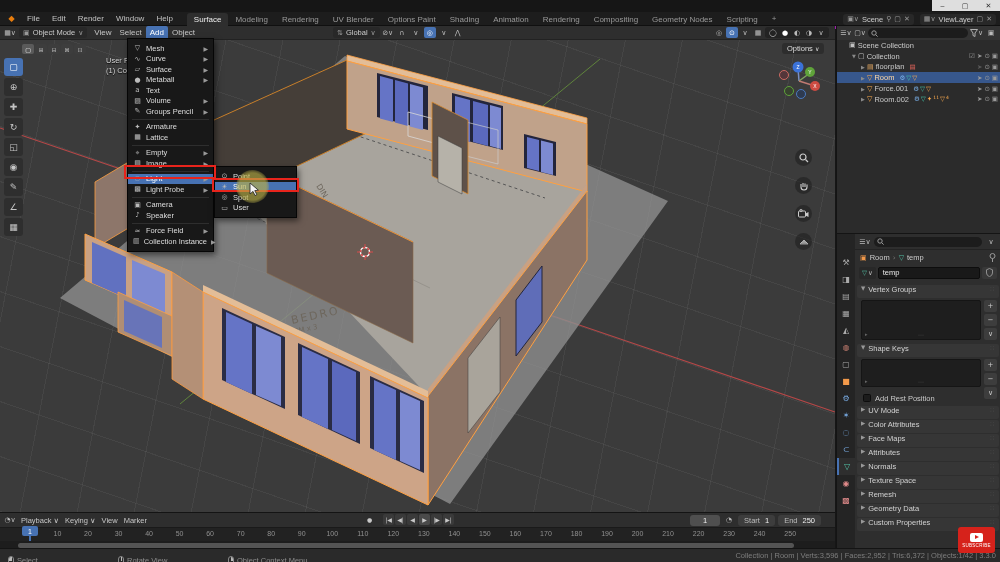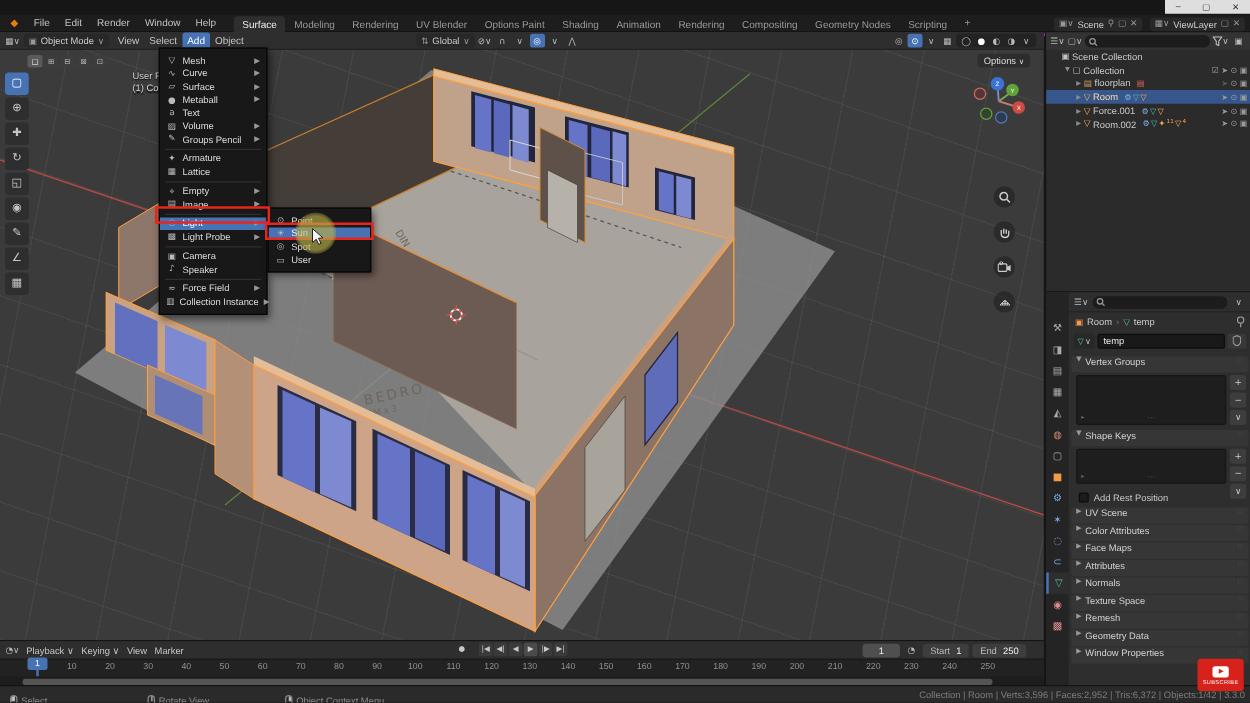--- a/index.html
+++ b/index.html
@@ -709,21 +709,21 @@
             <span class="sbtn g">−</span>
             <span class="sbtn g">∨</span>
           </div>
         </div>
         <div class="chkrow">
           <span class="chkbox"></span>
           <span>Add Rest Position</span>
         </div>
         <div class="phdr">
           <span class="car g">▶</span>
-          <span>UV Scene</span>
+          <span>UV Mode</span>
           <span class="grip g">∷</span>
         </div>
         <div class="phdr">
           <span class="car g">▶</span>
           <span>Color Attributes</span>
           <span class="grip g">∷</span>
         </div>
         <div class="phdr">
           <span class="car g">▶</span>
           <span>Face Maps</span>
@@ -749,21 +749,21 @@
           <span>Remesh</span>
           <span class="grip g">∷</span>
         </div>
         <div class="phdr">
           <span class="car g">▶</span>
           <span>Geometry Data</span>
           <span class="grip g">∷</span>
         </div>
         <div class="phdr">
           <span class="car g">▶</span>
-          <span>Window Properties</span>
+          <span>Custom Properties</span>
           <span class="grip g">∷</span>
         </div>
       </div>
   </div>
 </div>
 
 <div id="timeline">
   <div id="tlhead">
     <span class="icbtn g">◔∨</span>
     <div id="tlmenus" style="display:flex">

